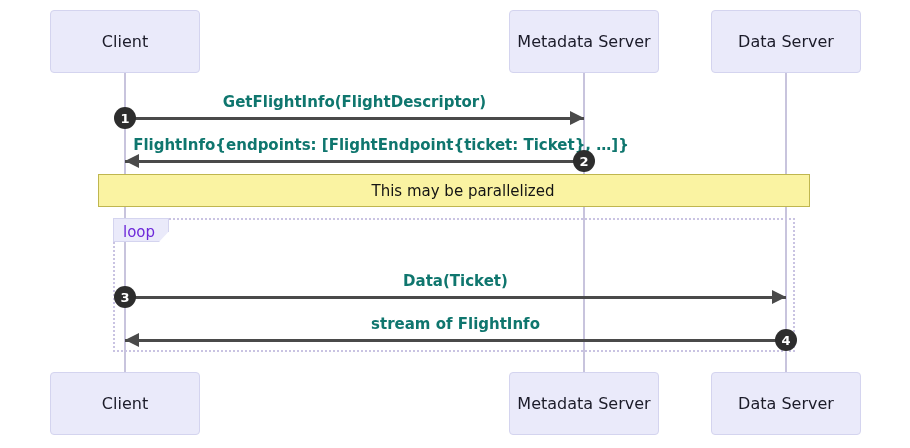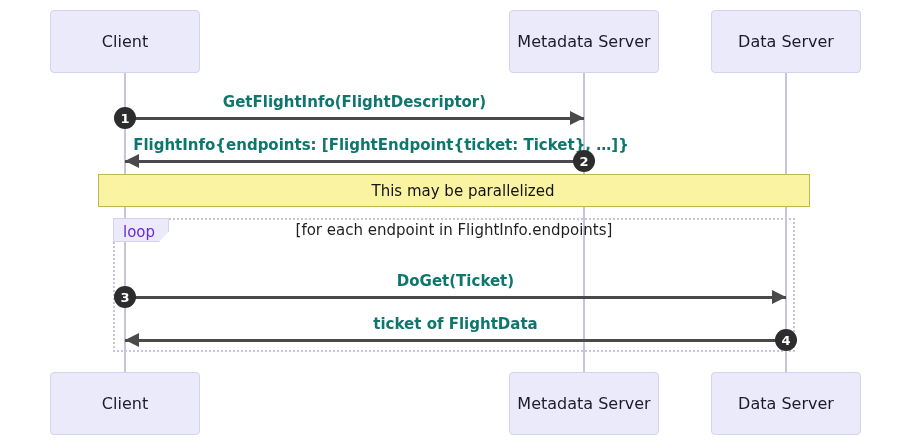--- a/index.html
+++ b/index.html
@@ -102,31 +102,30 @@
   </div>
 
   <div class="note">
     <span>This may be parallelized</span>
   </div>
 
   <div class="loop-box"></div>
   <div class="loop-label">
     <span>loop</span>
   </div>
-  <div class="loop-condition">[for each endpoint in FlightInfo.endpoints]</div>
 
   <div>
-    <div class="msg-label" style="left:125px;top:272px;width:661px;">DoGet(Ticket)</div>
+    <div class="msg-label" style="left:125px;top:272px;width:661px;">Data(Ticket)</div>
     <div class="msg-line" style="left:125px;top:296px;width:661px;"></div>
     <div class="arrowhead right" style="left:772px;top:290px;"></div>
     <div class="seq-badge" style="left:114px;top:286px;">3</div>
   </div>
 
   <div>
-    <div class="msg-label" style="left:125px;top:315px;width:661px;">ticket of FlightData</div>
+    <div class="msg-label" style="left:125px;top:315px;width:661px;">stream of FlightInfo</div>
     <div class="msg-line" style="left:125px;top:339px;width:661px;"></div>
     <div class="arrowhead left" style="left:125px;top:333px;"></div>
     <div class="seq-badge" style="left:775px;top:329px;">4</div>
   </div>
 
   <div class="actor" style="left:50px;top:372px;">
     <span>Client</span>
   </div>
   <div class="actor" style="left:509px;top:372px;">
     <span>Metadata Server</span>

